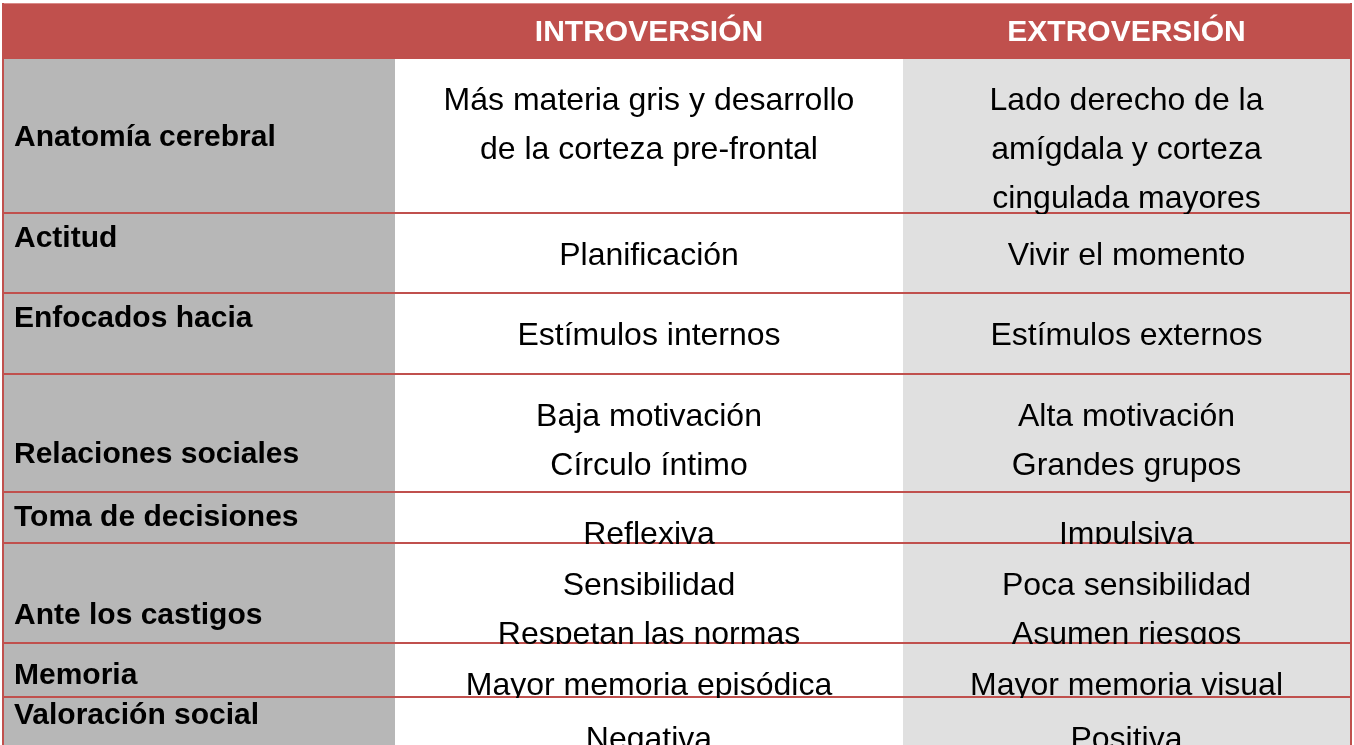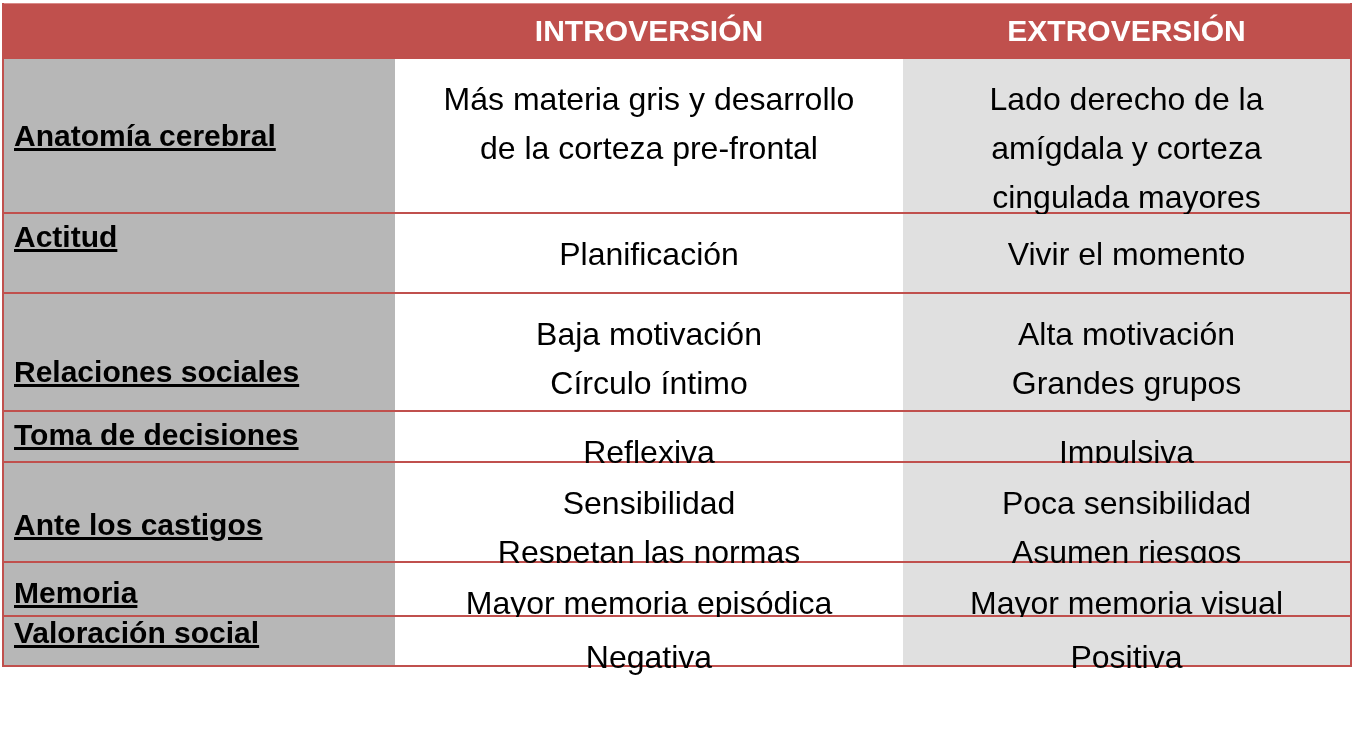--- a/index.html
+++ b/index.html
@@ -2,21 +2,21 @@
 <html><head>
 <meta charset="utf-8">
 <style>
   html,body{margin:0;padding:0;background:#ffffff;}
   body{width:1354px;height:745px;overflow:hidden;position:relative;font-family:"Liberation Sans","DejaVu Sans",sans-serif;color:#000;}
   .tbl{position:absolute;left:2px;top:3px;width:1350px;border-left:2px solid #C0504D;border-right:2px solid #C0504D;border-bottom:2px solid #C0504D;box-sizing:border-box;}
   .row{display:flex;border-top:2px solid #C0504D;box-sizing:border-box;}
   .hdr{background:#C0504D;height:54px;border-top:1px solid #d98a88;}
   .hdr .c{color:#ffffff;font-weight:bold;font-size:30px;display:flex;align-items:center;justify-content:center;line-height:1;}
   .c{box-sizing:border-box;}
-  .c0{width:391px;background:#B7B7B7;text-decoration:underline;}
+  .c0{width:391px;background:#B7B7B7;}
   .c1{width:508px;background:#ffffff;}
   .c2{width:447px;background:#E0E0E0;}
   .hdr .c0,.hdr .c1,.hdr .c2{background:transparent;}
   .lbl{font-weight:bold;font-size:30px;padding-left:10px;display:flex;align-items:flex-end;padding-bottom:10px;line-height:1.1;}
   .lbl.top{align-items:flex-start;padding-top:6px;padding-bottom:0;}
   .val{font-size:32px;text-align:center;line-height:49px;padding-top:16px;}
   .val span{display:block;}
 </style>
 </head>
 <body>
@@ -44,20 +44,29 @@
   <div class="row" style="height:80px">
     <div class="c c0 lbl top">Actitud</div>
     <div class="c c1 val">
         <span>Planificación</span>
       </div>
     <div class="c c2 val">
         <span>Vivir el momento</span>
       </div>
   </div>
 
+  <div class="row" style="height:81px">
+    <div class="c c0 lbl top">Enfocados hacia</div>
+    <div class="c c1 val">
+        <span>Estímulos internos</span>
+      </div>
+    <div class="c c2 val">
+        <span>Estímulos externos</span>
+      </div>
+  </div>
 
   <div class="row" style="height:118px">
     <div class="c c0 lbl" style="padding-bottom:22px">Relaciones sociales</div>
     <div class="c c1 val">
         <span>Baja motivación</span>
         <span>Círculo íntimo</span>
       </div>
     <div class="c c2 val">
         <span>Alta motivación</span>
         <span>Grandes grupos</span>
@@ -68,21 +77,21 @@
     <div class="c c0 lbl" style="">Toma de decisiones</div>
     <div class="c c1 val">
         <span>Reflexiva</span>
       </div>
     <div class="c c2 val">
         <span>Impulsiva</span>
       </div>
   </div>
 
   <div class="row" style="height:100px">
-    <div class="c c0 lbl" style="padding-bottom:20px">Ante los castigos</div>
+    <div class="c c0 lbl" style="padding-bottom:12px">Ante los castigos</div>
     <div class="c c1 val">
         <span>Sensibilidad</span>
         <span>Respetan las normas</span>
       </div>
     <div class="c c2 val">
         <span>Poca sensibilidad</span>
         <span>Asumen riesgos</span>
       </div>
   </div>
 

